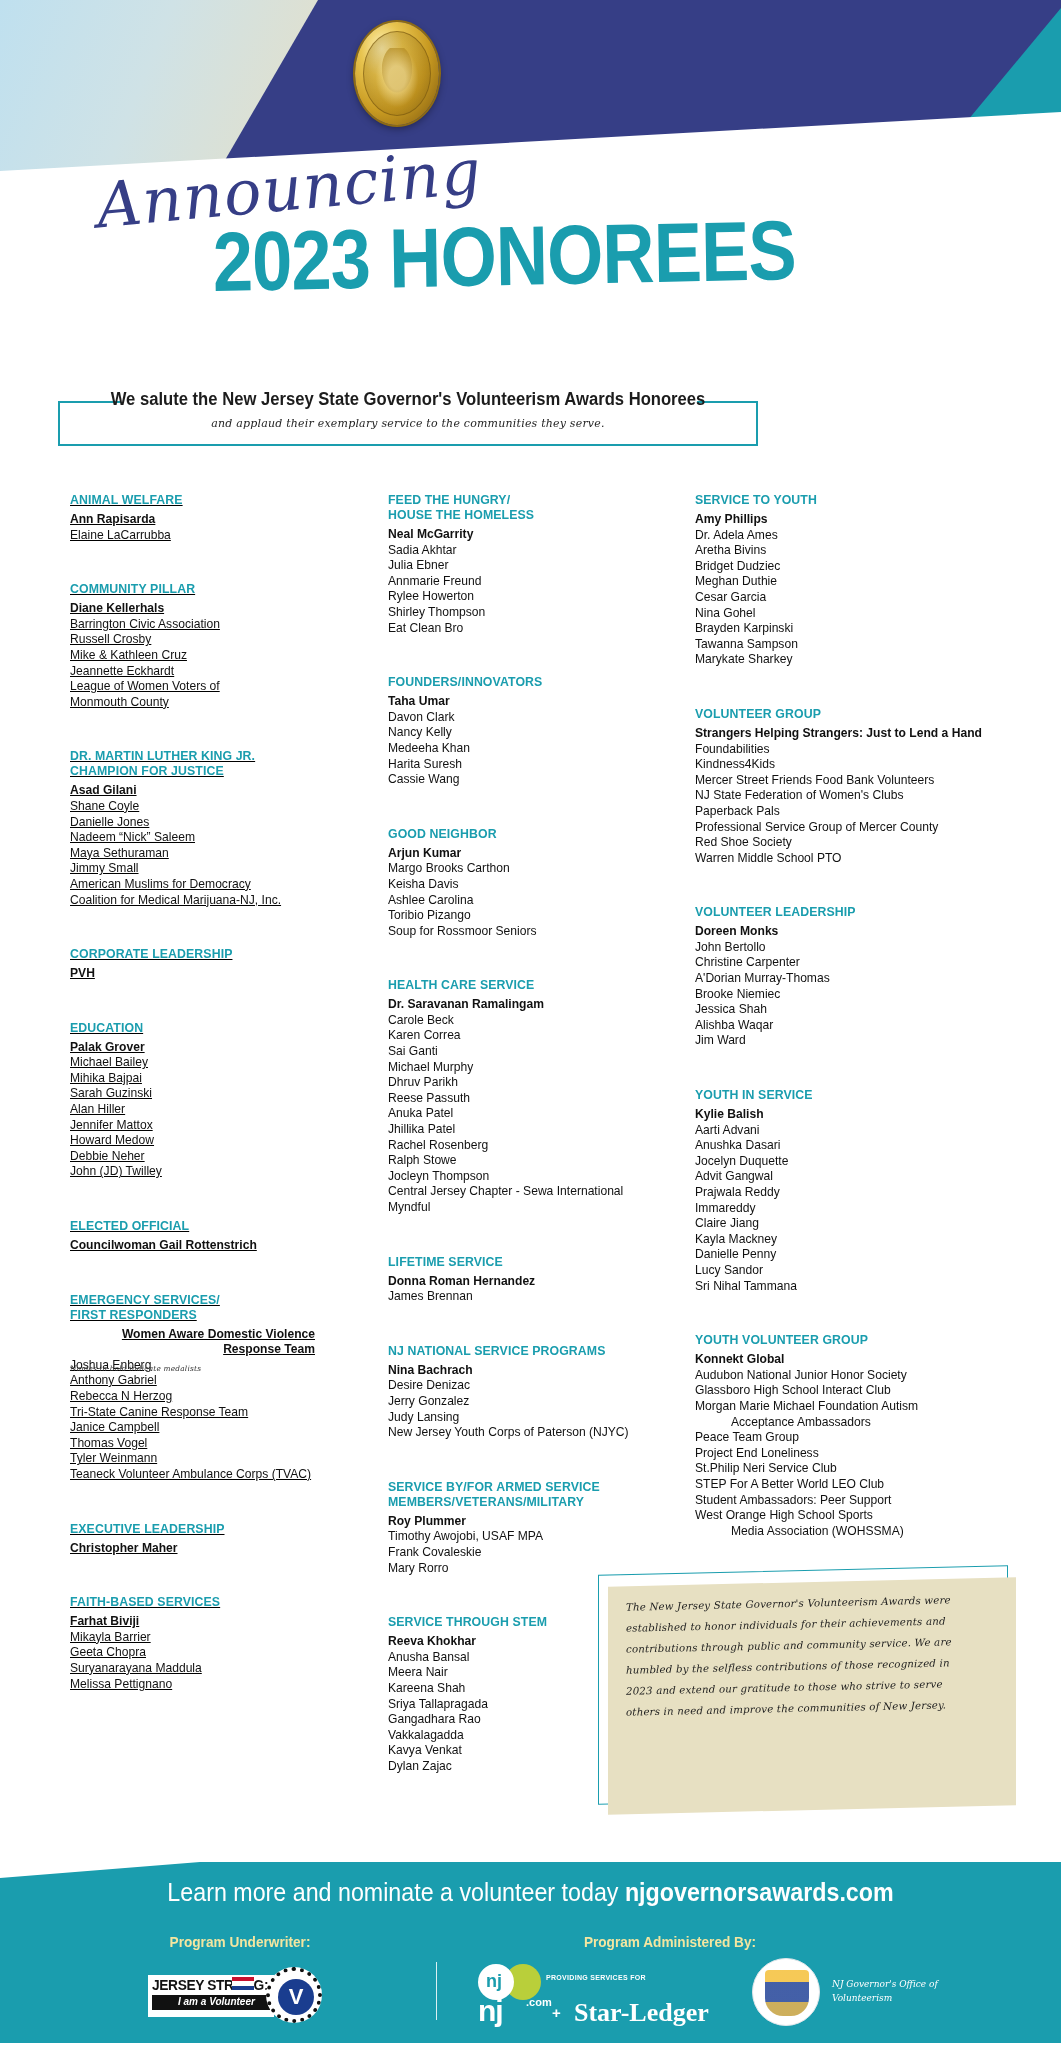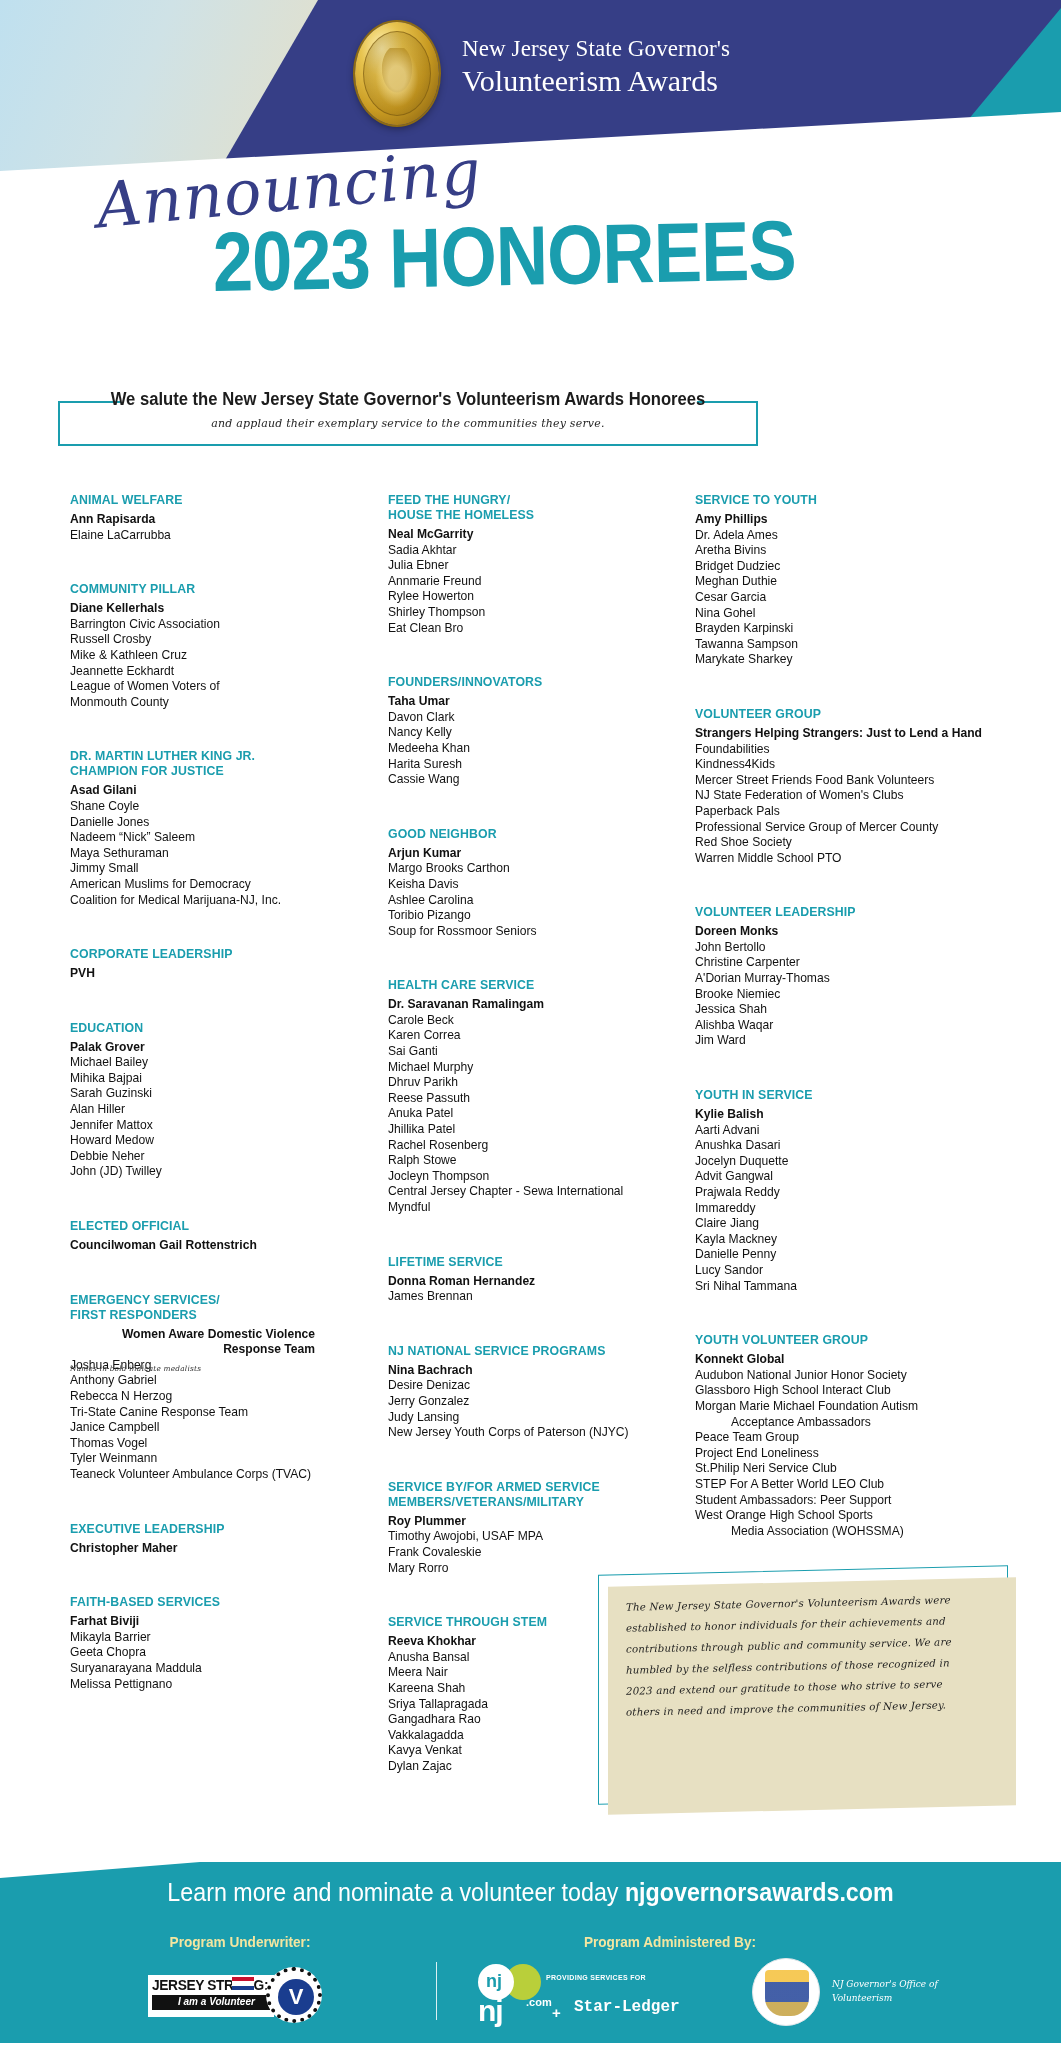--- a/index.html
+++ b/index.html
@@ -101,21 +101,21 @@
   #salute-sub {
     position: absolute; left: 58px; top: 417px; width: 700px;
     text-align: center; font-size: 11px; color: #242424;
     font-family: "DejaVu Serif", serif; font-style: italic;
     letter-spacing: .2px;
   }
 
   
   #cols { position: absolute; left: 0; top: 492px; width: 1061px; }
   .col { position: absolute; top: 0; }
-  #col1 { left: 70px; width: 245px; }
+  #col1 { left: 70px; width: 245px; text-decoration: underline; }
   #col2 { left: 388px; width: 275px; }
   #col3 { left: 695px; width: 300px; }
 
   .cat { margin-top: 38px; }
   .cat:first-child { margin-top: 0; }
   .cat-title {
     color: #1a9dae; font-size: 13.4px; font-weight: 700;
     letter-spacing: .1px; line-height: 1.12; text-transform: uppercase;
     transform: scaleX(0.92); transform-origin: left center;
     margin-bottom: 5px;
@@ -202,21 +202,21 @@
 
   
   #logo-njcom { position: absolute; left: 478px; top: 100px; width: 260px; height: 62px; }
   #nj-circ1 { position: absolute; left: 0; top: 2px; width: 36px; height: 36px; border-radius: 50%; background: #ffffff; }
   #nj-circ1 span { position: absolute; left: 8px; top: 7px; font-size: 18px; font-weight: 700; color: #1a9dae; }
   #nj-circ2 { position: absolute; left: 27px; top: 2px; width: 36px; height: 36px; border-radius: 50%; background: #b9cf3a; }
   #nj-tag { position: absolute; left: 68px; top: 12px; font-size: 7px; font-weight: 700; color: #ffffff; letter-spacing: .3px; }
   #nj-big { position: absolute; left: 0; top: 32px; font-size: 30px; font-weight: 700; color: #ffffff; letter-spacing: -1px; }
   #nj-com { position: absolute; left: 48px; top: 34px; font-size: 11px; font-weight: 700; color: #ffffff; }
   #nj-plus { position: absolute; left: 74px; top: 42px; font-size: 15px; font-weight: 700; color: #ffffff; }
-  #sl-name { position: absolute; left: 96px; top: 36px; font-family: Liberation Mono, monospace; font-size: 16px; font-weight: 700; color: #ffffff; }
+  #sl-name { position: absolute; left: 96px; top: 36px; font-family: Liberation Serif, serif; font-size: 26px; font-weight: 700; color: #ffffff; }
 
   
   #logo-stateseal { position: absolute; left: 752px; top: 96px; width: 220px; height: 70px; }
   #ss-circ { position: absolute; left: 0; top: 0; width: 68px; height: 68px; border-radius: 50%; background: #ffffff; border: 1.5px solid #dfe6ea; }
   #ss-circ::after { content:""; position:absolute; left: 12px; top: 11px; width: 44px; height: 46px;
     background: linear-gradient(#f5c344 0 26%, #2f4e9e 26% 70%, #c8a64a 70% 100%);
     border-radius: 4px 4px 18px 18px; opacity: .9; }
   #ss-text { position: absolute; left: 80px; top: 20px; width: 130px; color: #ffffff;
     font-family: "DejaVu Serif", serif; font-style: italic; font-size: 9px; line-height: 1.5; }
 </style>
@@ -226,24 +226,20 @@
 <div id="hero">
   <div class="hero-grad"></div>
   <div class="hero-navy"></div>
   <div class="hero-teal"></div>
   <div class="hero-white"></div>
 
   <div id="seal">
     <div id="seal-inner-art"></div>
   </div>
 
-  <div id="award-wordmark">
-    <div class="l1">New Jersey State Governor's</div>
-    <div class="l2">Volunteerism Awards</div>
-  </div>
 
   <div id="announcing">Announcing</div>
   <div id="honorees-title">2023 HONOREES</div>
 </div>
 
 <div id="salute-box"></div>
 <div id="salute-line-l"></div>
 <div id="salute-line-r"></div>
 <div id="salute-head">We salute the New Jersey State Governor's Volunteerism Awards Honorees</div>
 <div id="salute-sub">and applaud their exemplary service to the communities they serve.</div>

